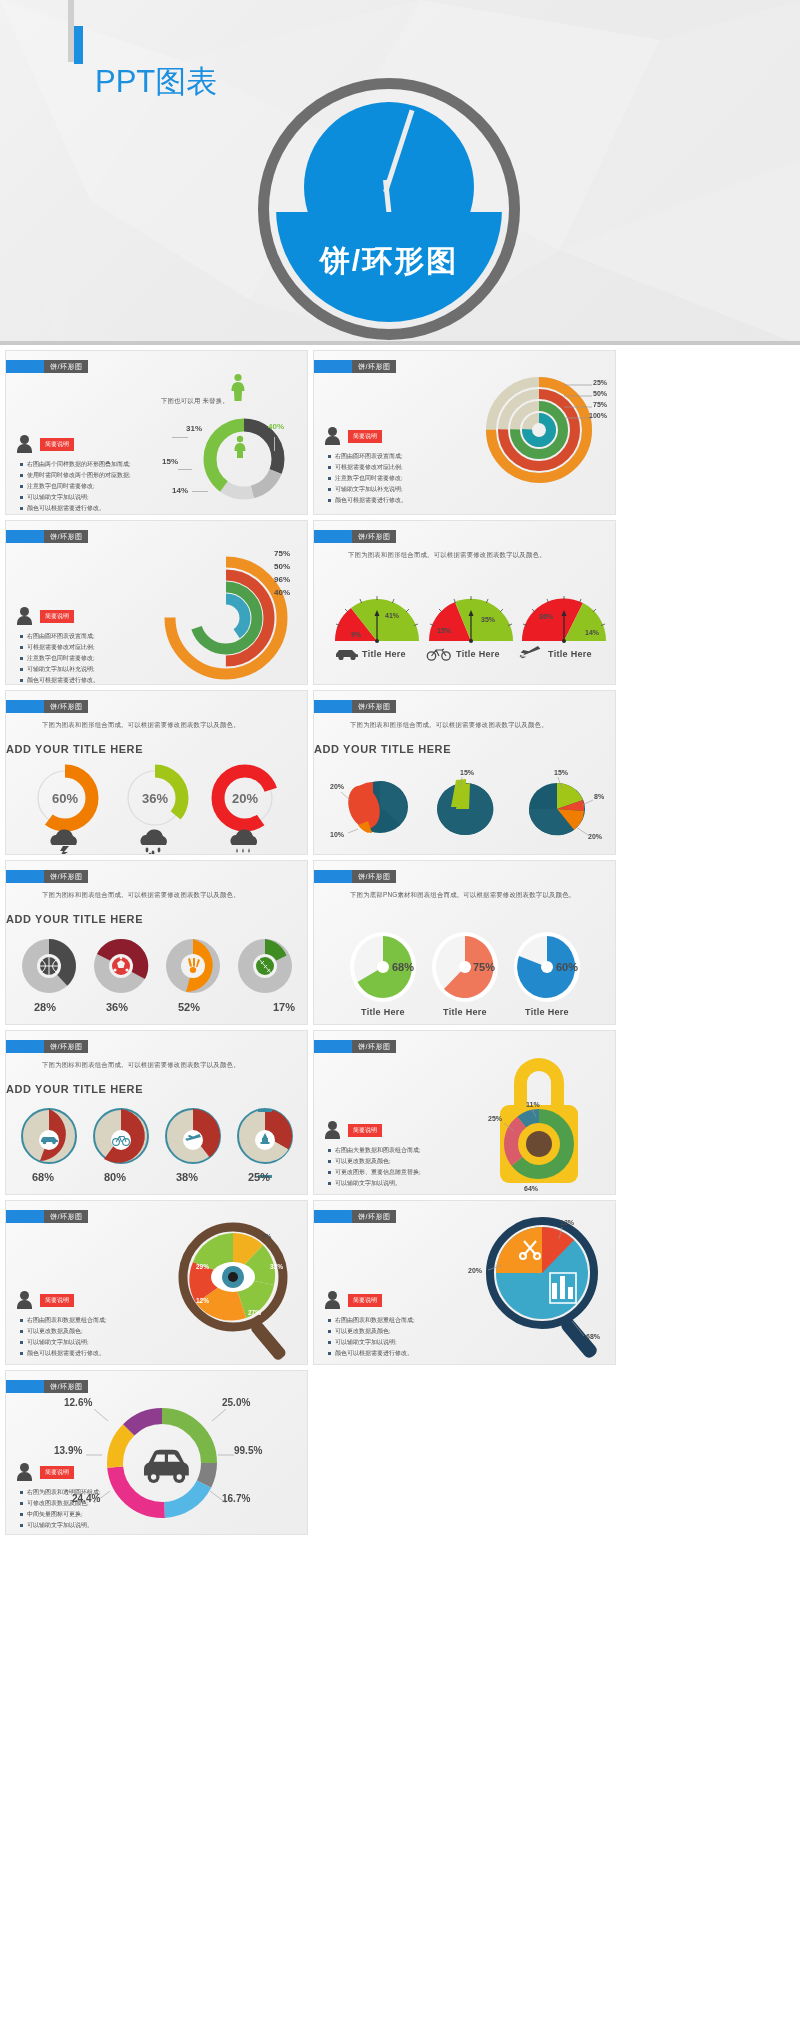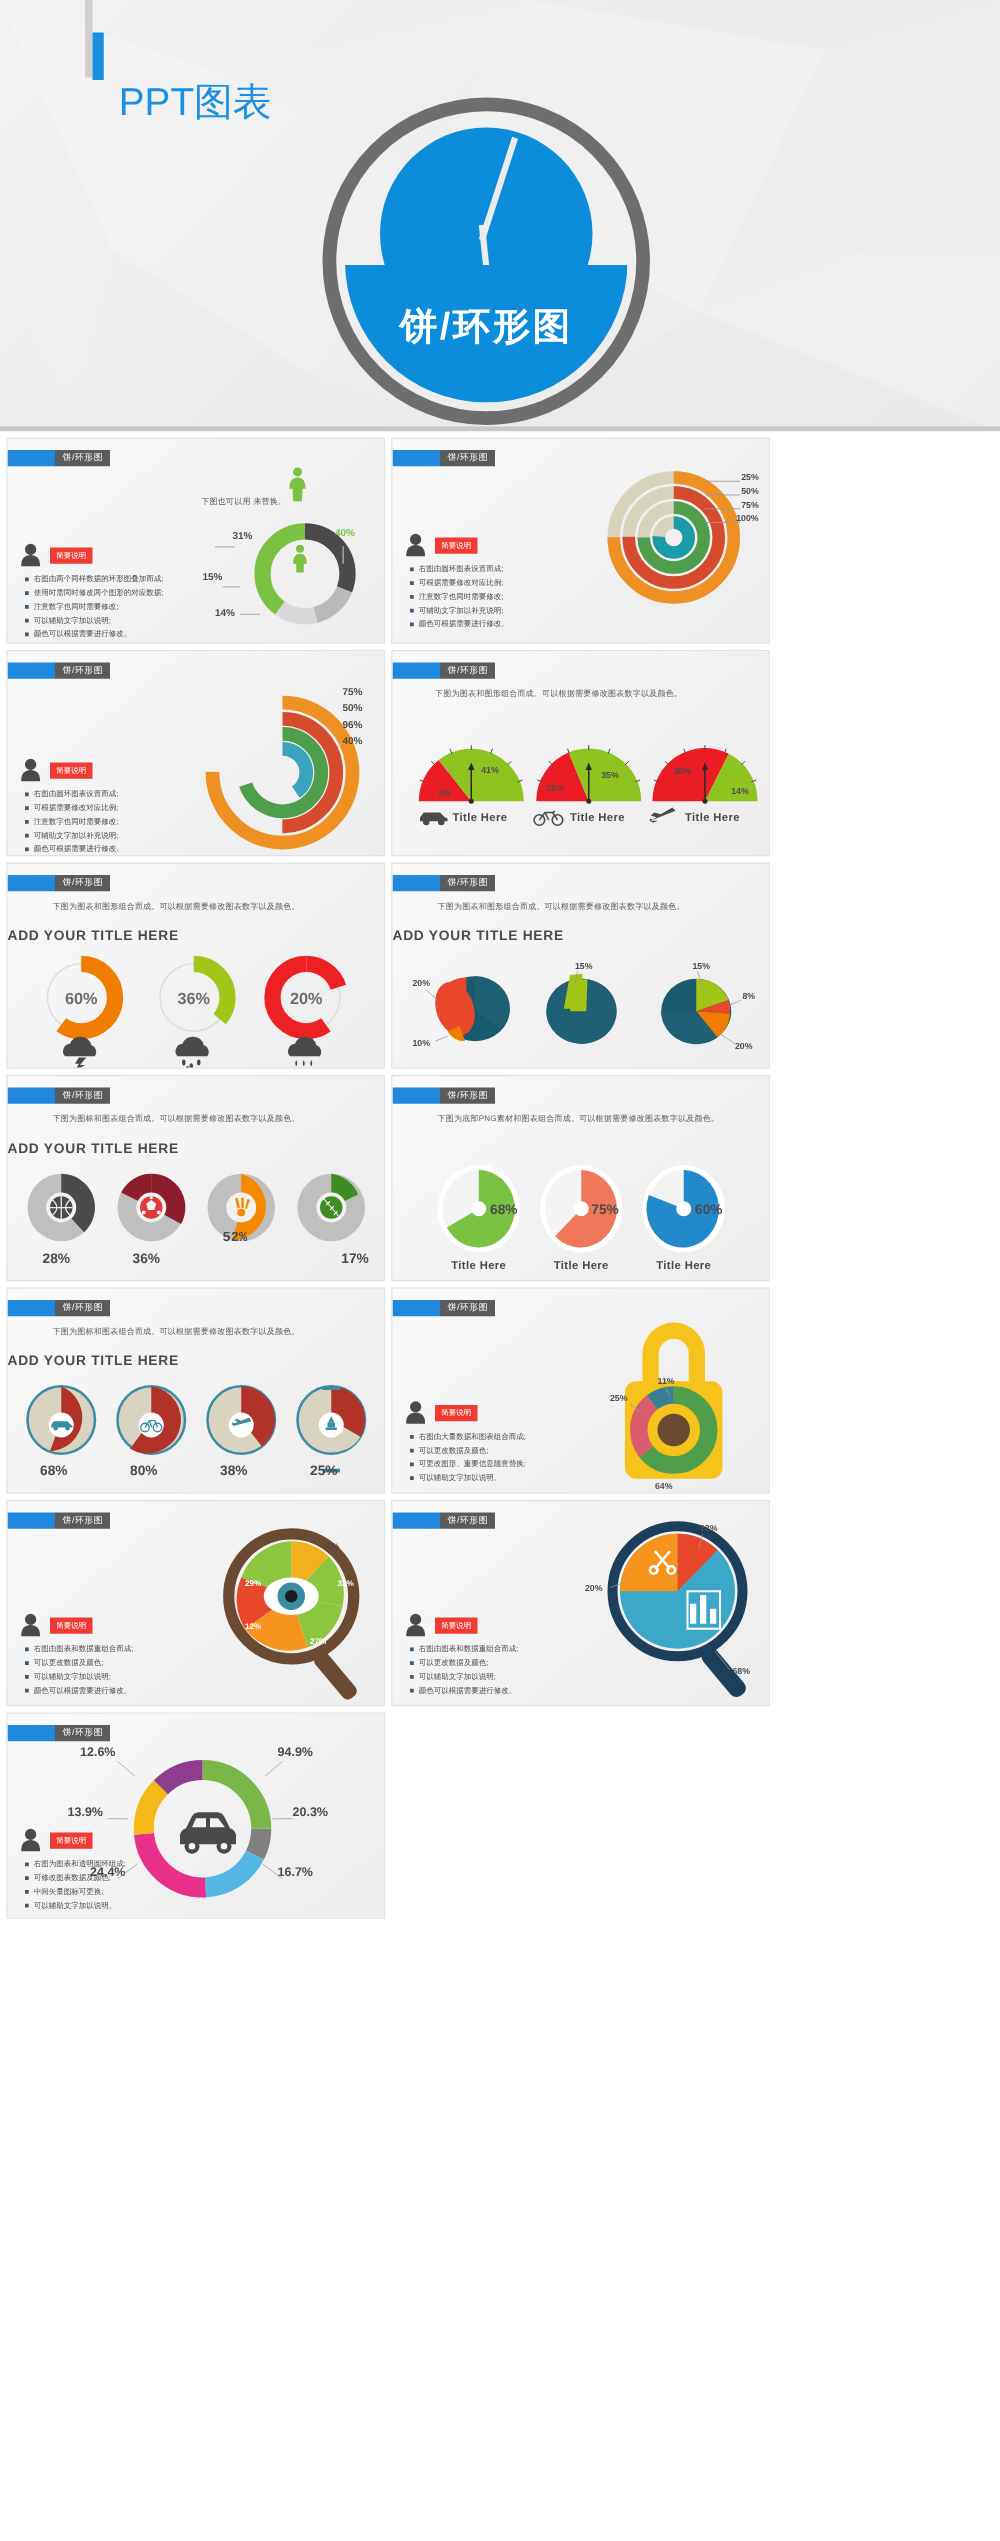--- a/index.html
+++ b/index.html
@@ -471,21 +471,21 @@
       <circle cx="29" cy="29" r="27" fill="#bfbfbf"></circle>
       <path d="M29 29 L29 2 A27 27 0 0 1 22 55 Z" fill="#f58a00"></path>
       <circle cx="29" cy="29" r="12" fill="#f2f2f2"></circle>
       <g fill="#f58a00">
           <ellipse cx="29" cy="33" rx="3.2" ry="3"></ellipse>
       <path d="M26 30 L24 22 L26 21 L28 29 Z"></path>
           <path d="M29 29.5 L29 21 L31 21 L31 29.5 Z"></path>
       <path d="M32 30 L34 22 L36 23 L33.5 30 Z"></path>
         </g>
     </svg>
-    <div class="pct" style="left:172px;top:124px;font-size:11px;font-family:Liberation Mono, monospace;">52%</div>
+    <div class="pct" style="left:172px;top:140px;font-size:11px;">52%</div>
 
     <svg style="position:absolute;left:230px;top:76px;" width="58" height="58" viewBox="0 0 58 58">
       <circle cx="29" cy="29" r="27" fill="#bfbfbf"></circle>
       <path d="M29 29 L29 2 A27 27 0 0 1 50.5 18.5 Z" fill="#3f8c23"></path>
       <circle cx="29" cy="29" r="12" fill="#f2f2f2"></circle>
       <circle cx="29" cy="29" r="9" fill="#3f8c23"></circle>
       <g stroke="#f2f2f2" stroke-width="0.9" fill="none">
         <line x1="23" y1="22" x2="35" y2="36"></line>
           <line x1="25" y1="20" x2="22" y2="23"></line>
         <line x1="28" y1="24" x2="25" y2="27"></line>
@@ -714,22 +714,22 @@
       <g fill="#4a4a4a" transform="translate(44,52) scale(0.80)">
         <path d="M10 38 L10 30 Q10 24 16 22 L22 10 Q24 6 30 6 L46 6 Q52 6 54 10 L60 22 Q66 24 66 30 L66 38 Z"></path>
         <circle cx="22" cy="40" r="7.5"></circle>
           <circle cx="54" cy="40" r="7.5"></circle>
         <circle cx="22" cy="40" r="3.3" fill="#f2f2f2"></circle>
           <circle cx="54" cy="40" r="3.3" fill="#f2f2f2"></circle>
         <path d="M26 12 L36 12 L36 21 L22 21 Z" fill="#f2f2f2"></path>
         <path d="M40 12 L48 12 L55 21 L40 21 Z" fill="#f2f2f2"></path>
       </g>
     </svg>
-    <div class="pct" style="left:216px;top:26px;font-size:10px;">94.9%</div>
-    <div class="pct" style="left:228px;top:74px;font-size:10px;">20.3%</div>
+    <div class="pct" style="left:216px;top:26px;font-size:10px;">25.0%</div>
+    <div class="pct" style="left:228px;top:74px;font-size:10px;">99.5%</div>
     <div class="pct" style="left:216px;top:122px;font-size:10px;text-align:center;">16.7%</div>
     <div class="pct" style="left:66px;top:122px;font-size:10px;">24.4%</div>
     <div class="pct" style="left:48px;top:74px;font-size:10px;">13.9%</div>
     <div class="pct" style="left:58px;top:26px;font-size:10px;">12.6%</div>
     <svg style="position:absolute;left:40px;top:20px;pointer-events:none;" width="230" height="130">
       <line x1="180" y1="18" x2="166" y2="30" stroke="#9a9a9a" stroke-width="0.6"></line>
       <line x1="188" y1="64" x2="172" y2="64" stroke="#9a9a9a" stroke-width="0.6"></line>
       <line x1="180" y1="112" x2="164" y2="100" stroke="#9a9a9a" stroke-width="0.6"></line>
       <line x1="48" y1="112" x2="64" y2="100" stroke="#9a9a9a" stroke-width="0.6"></line>
       <line x1="40" y1="64" x2="56" y2="64" stroke="#9a9a9a" stroke-width="0.6"></line>

